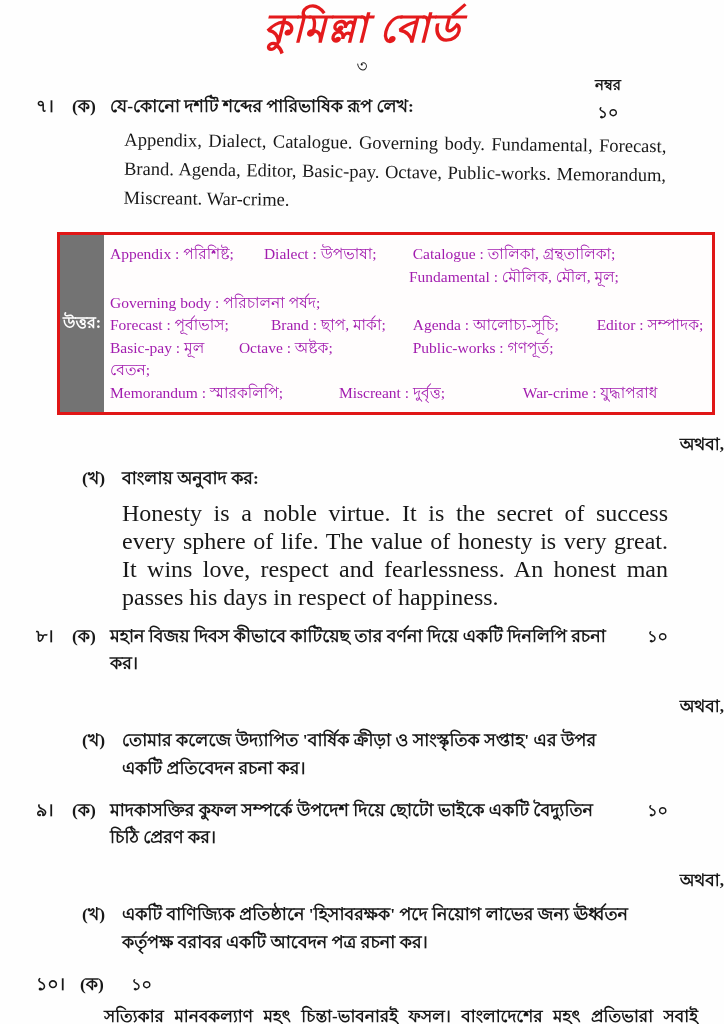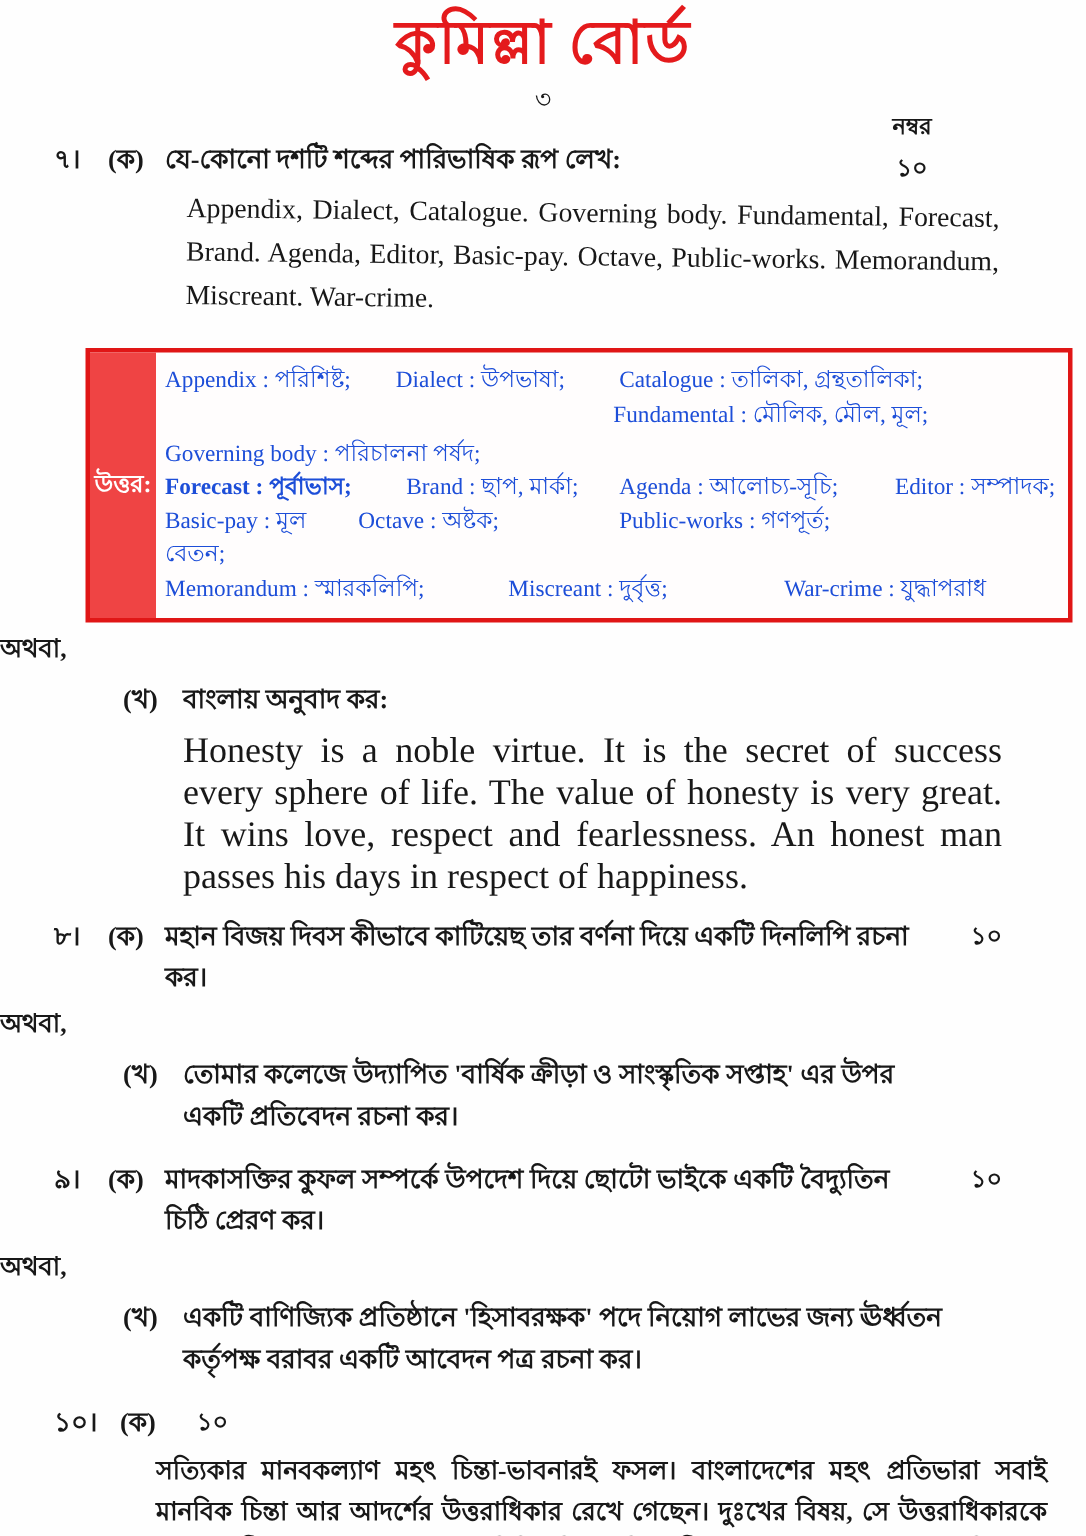--- a/index.html
+++ b/index.html
@@ -3,21 +3,21 @@
 <meta charset="utf-8">
 <style>
   html,body{margin:0;padding:0;background:#888;}
   .page{
     position:relative;width:724px;height:1024px;margin:0 auto;
     background:#fefefe;overflow:hidden;
     font-family:"Liberation Serif","DejaVu Serif",serif;color:#181818;
   }
   .title{
     margin:0;padding-top:6px;text-align:center;
-    color:#e41a1c;font-size:40px;font-weight:bold;letter-spacing:1px;line-height:46px;
+    color:#e41a1c;font-size:40px;font-weight:bold;letter-spacing:1px;line-height:46px;font-style:italic;
   }
   .pageno{text-align:center;font-size:17px;margin-top:1px;}
   .marks-col{
     position:absolute;top:76px;right:86px;width:60px;
     text-align:center;font-size:15px;font-weight:bold;line-height:18px;
   }
   .marks-col .marks-val{margin-top:10px;font-size:16px;}
 
   .qrow{display:flex;align-items:flex-start;margin:14px 56px 0 36px;
     font-size:17.5px;font-weight:bold;line-height:27px;}
@@ -26,31 +26,31 @@
   .qtext{flex:1;padding-right:14px;}
   .qmarks{width:34px;flex:none;text-align:right;font-size:16px;}
 
   .wordlist{
     margin:9px 58px 0 124px;font-size:18.5px;line-height:29px;
     text-align:justify;transform:rotate(0.7deg);
   }
 
   .ansbox{display:flex;margin:16px 9px 0 57px;border:3px solid #e01616;background:#fffdfd;}
   .anstab{
-    width:44px;flex:none;background:#ef4444;color:#ffffff;
+    width:44px;flex:none;background:#737373;color:#ffffff;
     display:flex;align-items:center;justify-content:center;
     font-weight:bold;font-size:16px;
   }
-  .anscontent{flex:1;padding:8px 4px 8px 6px;color:#1d4ed8;font-size:15.5px;line-height:22.5px;}
+  .anscontent{flex:1;padding:8px 4px 8px 6px;color:#a21caf;font-size:15.5px;line-height:22.5px;}
   .ansline span{display:inline-block;vertical-align:top;}
   .cw150{width:150px;} .cw145{width:145px;} .cw295{width:295px;margin-top:26px;}
-  .cw157{width:157px;font-weight:bold;} .cw138{width:138px;font-family:Liberation Serif, serif;} .cw180{width:180px;}
+  .cw157{width:157px;} .cw138{width:138px;font-family:Liberation Serif, serif;} .cw180{width:180px;}
   .cw125{width:125px;} .cw170{width:170px;} .cw225{width:225px;}
 
-  .orline{text-align:left;margin-top:6px;font-size:17px;font-weight:bold;line-height:24px;}
+  .orline{text-align:right;margin-top:18px;font-size:17px;font-weight:bold;line-height:24px;}
 
   .subrow{display:flex;align-items:flex-start;margin:7px 64px 0 82px;
     font-size:17.5px;font-weight:bold;line-height:28px;}
   .sublabel{width:40px;flex:none;}
   .subtext{flex:1;}
 
   .passage-en{
     margin:7px 56px 0 122px;font-size:24px;line-height:28px;
     text-align:justify;font-weight:normal;
   }

